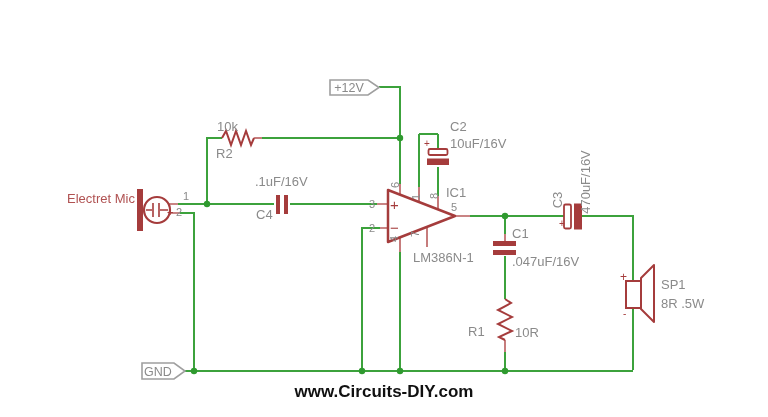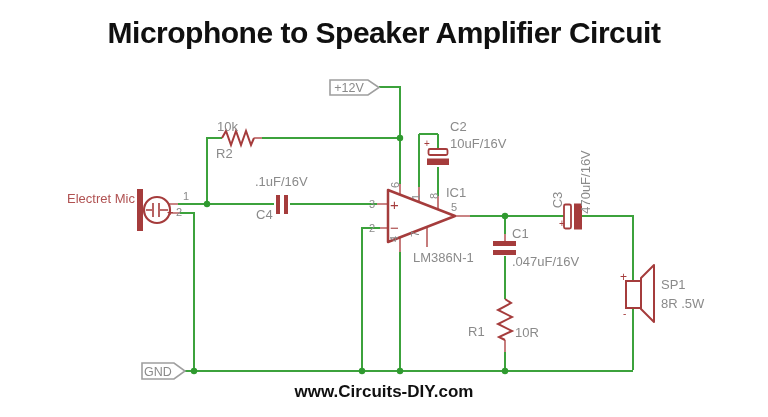--- a/index.html
+++ b/index.html
@@ -22,21 +22,20 @@
   .redlbl{font:13px "Liberation Sans",sans-serif;fill:#b05252;}
   .pol{font:11px "Liberation Sans",sans-serif;fill:#a53c3c;}
   .opsign{font:15px "Liberation Sans",sans-serif;fill:#a53c3c;}
   .flagtxt{font:12.5px "Liberation Sans",sans-serif;fill:#8a8a8a;}
 </style>
 </head>
 <body>
 
 <div id="page">
 
-  <div id="title">Microphone to Speaker Amplifier Circuit</div>
 
   <svg width="768" height="417" viewBox="0 0 768 417">
 
     <path class="wire" d="M379,87 H400 V184"></path>
     <path class="wire" d="M207,205 V138 H222 M262,138 H400"></path>
     <path class="wire" d="M178,204 H274 M290,204 H377"></path>
     <path class="wire" d="M180,213 H194 V370"></path>
     <path class="wire" d="M185,371 H633"></path>
     <path class="wire" d="M380,228 H362 V370"></path>
     <path class="wire" d="M400,252 V370"></path>

